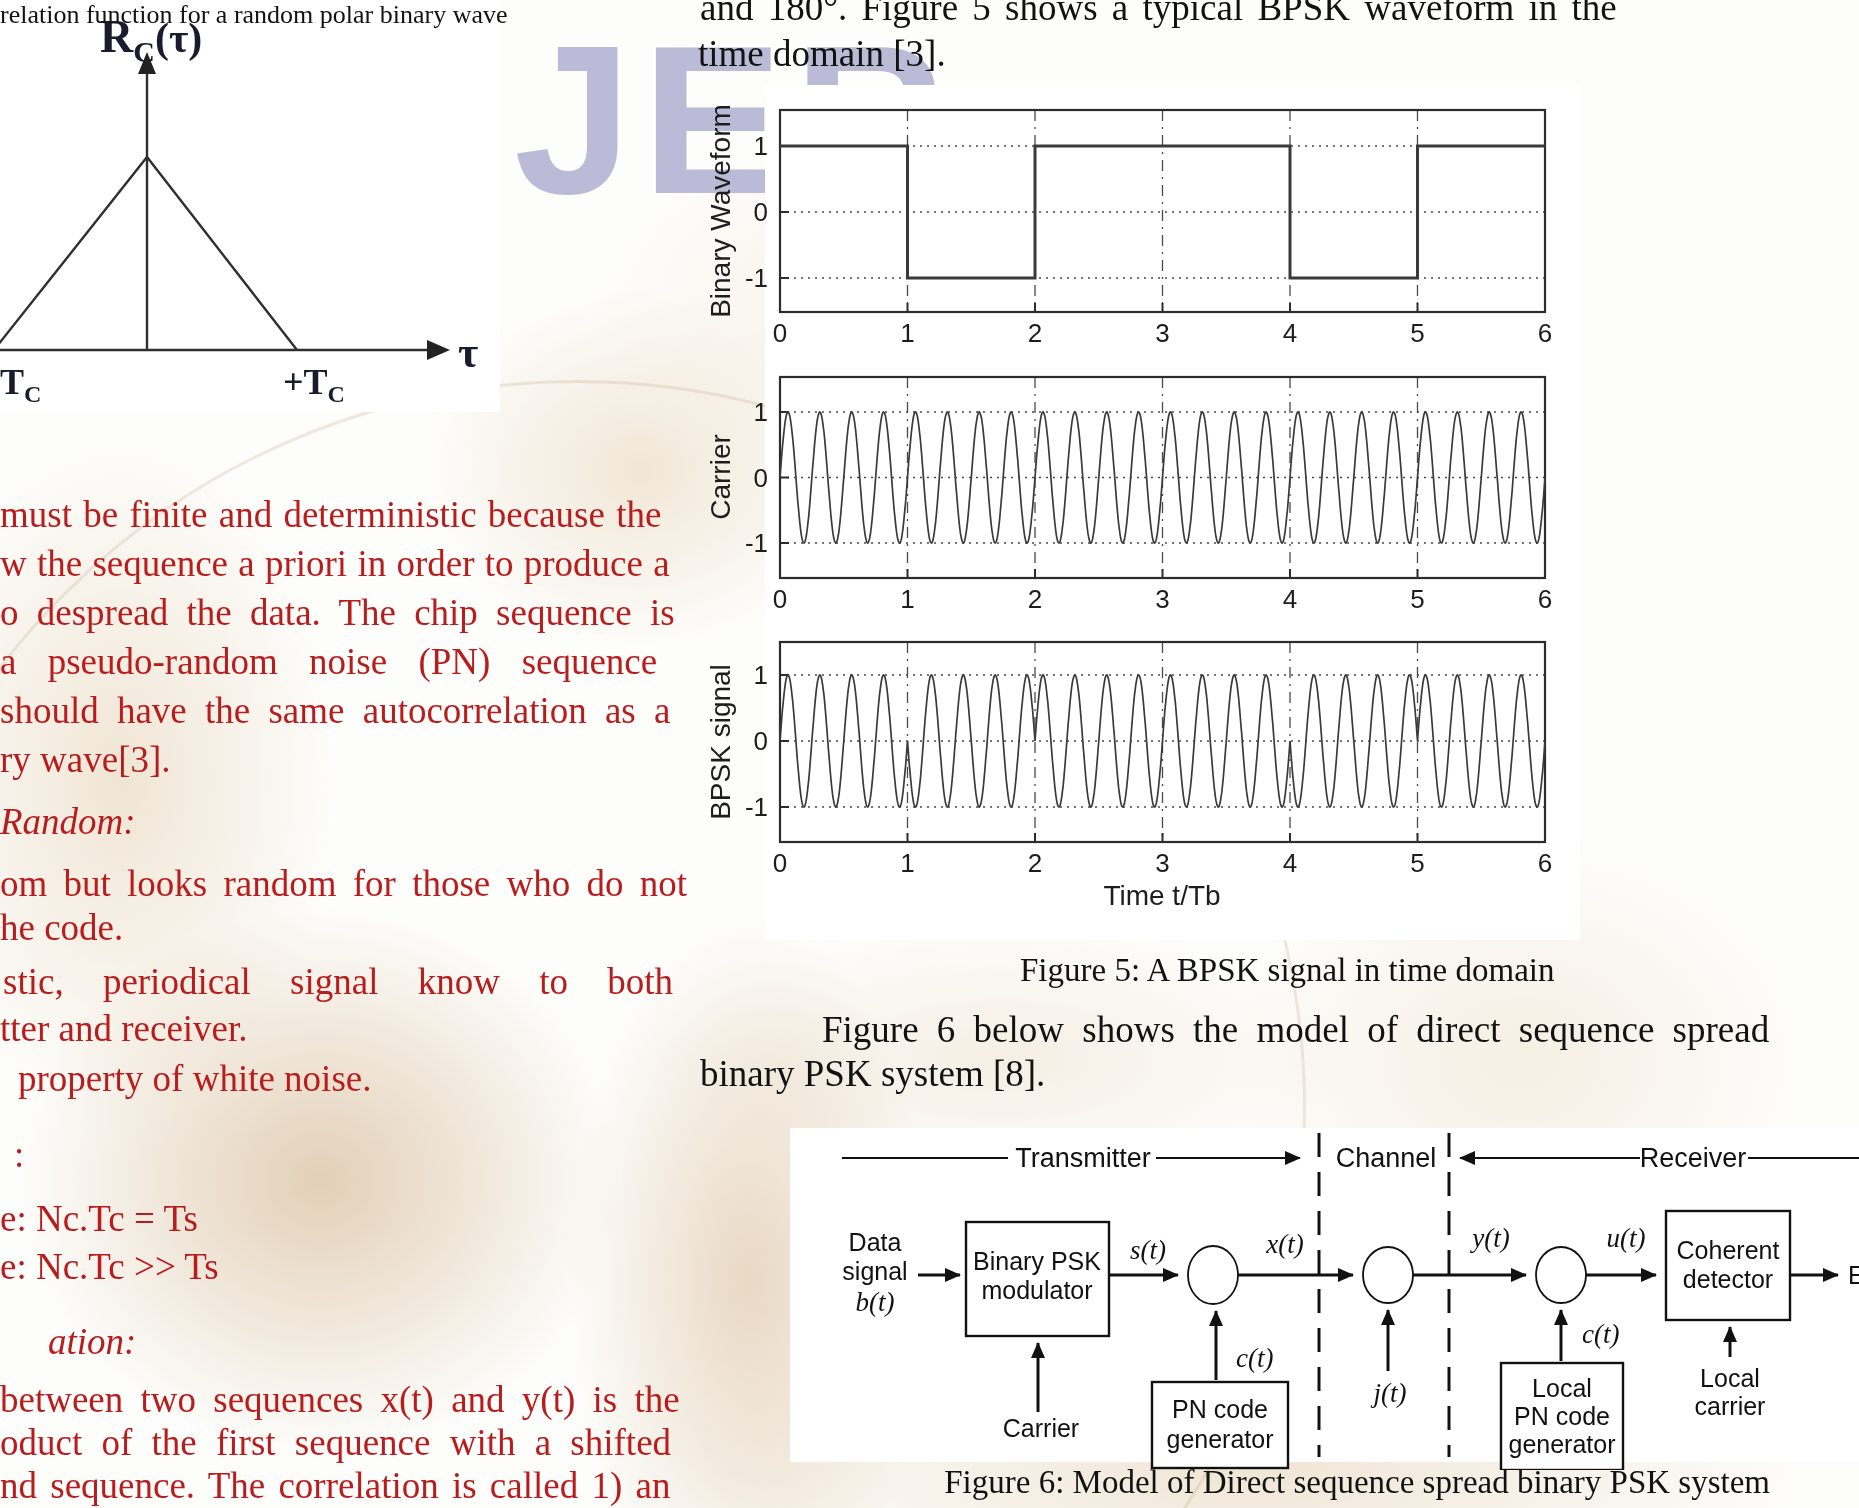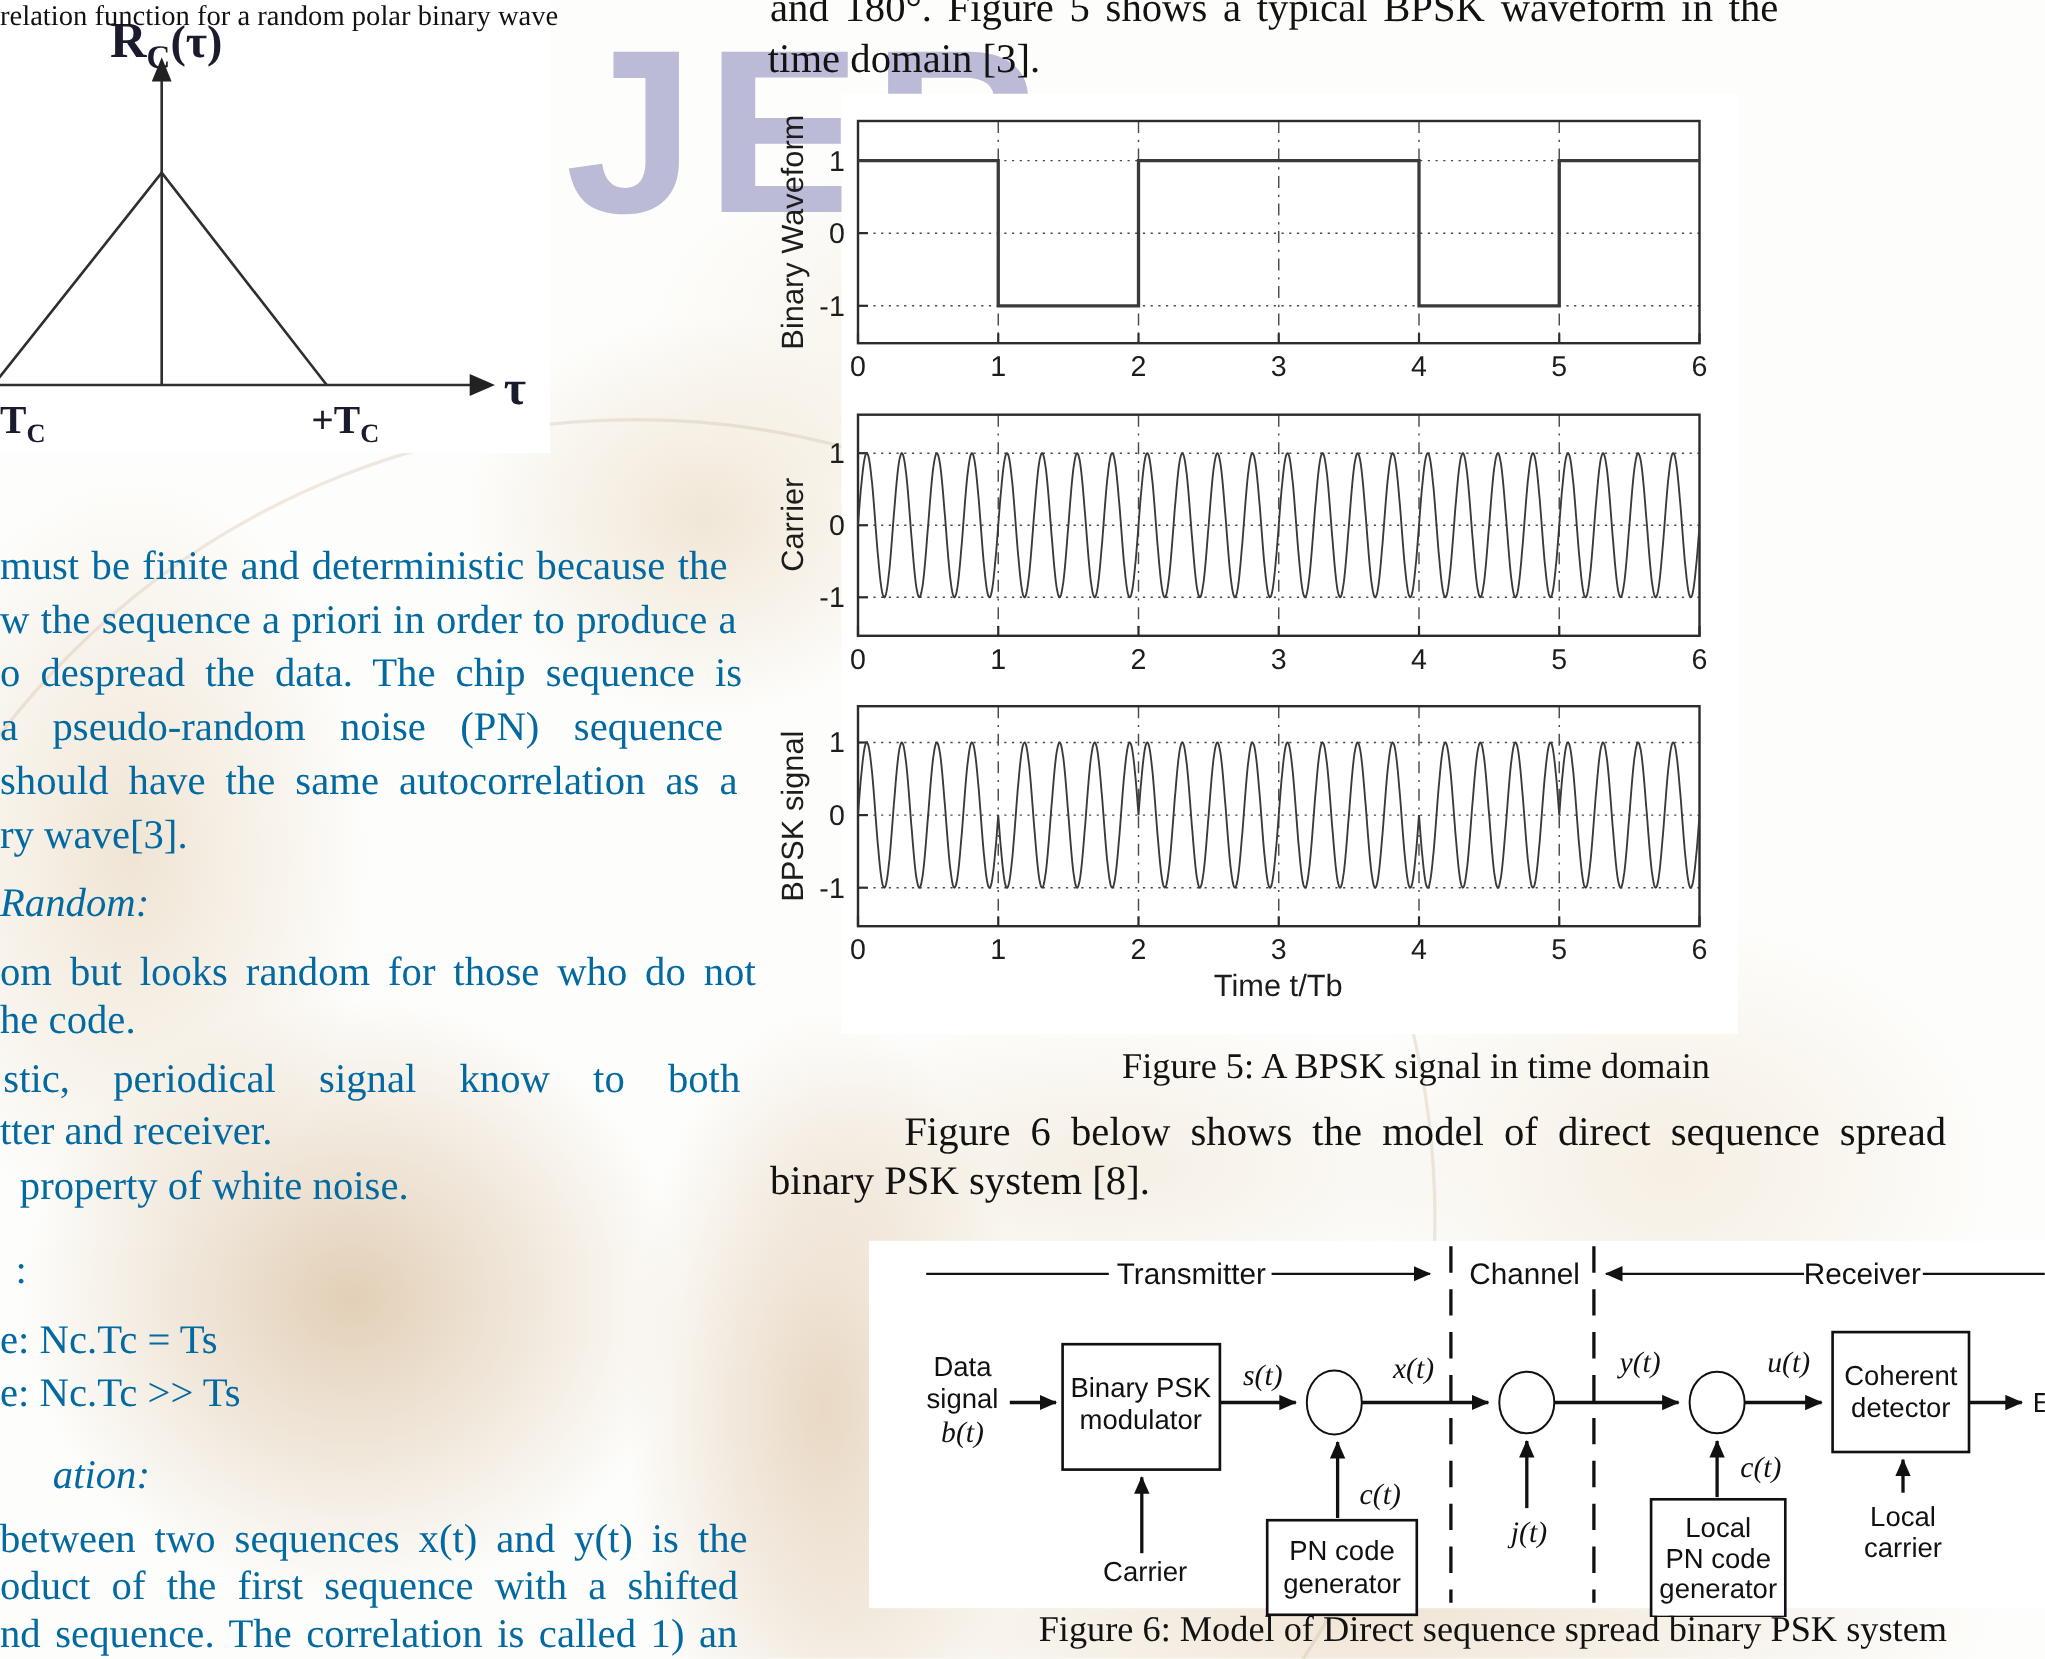--- a/index.html
+++ b/index.html
@@ -26,21 +26,21 @@
     position:absolute;left:-150px;top:380px;width:1450px;height:1450px;z-index:0;
     border-radius:50%;border:3px solid rgba(187,158,126,.22);
   }
   #ijer-watermark{
     position:absolute;left:445px;top:14px;z-index:1;
     font-family:"Liberation Sans", sans-serif;font-weight:700;
     font-size:212px;letter-spacing:10px;line-height:1;
     color:#b6b6d5;opacity:.92;
   }
   .layer{position:absolute;left:0;top:0;z-index:2;}
-  .lline{position:absolute;white-space:nowrap;font-size:37px;color:#0369a1;}
+  .lline{position:absolute;white-space:nowrap;font-size:37px;color:#b91c1c;}
   .it{font-style:italic;}
   .rtext{position:absolute;white-space:nowrap;font-size:37px;color:#121212;}
   .caption{position:absolute;white-space:nowrap;font-size:33px;color:#121212;}
   
   .pbox{fill:none;stroke:#2c2c2c;stroke-width:2.2;}
   .hgrid{stroke:#4a4a4a;stroke-width:1.3;stroke-dasharray:2 5;fill:none;}
   .vgrid{stroke:#4a4a4a;stroke-width:1.3;stroke-dasharray:11 6 2 6;fill:none;}
   .tickmark{stroke:#2c2c2c;stroke-width:2;}
   .wave{fill:none;stroke:#3a3a3a;}
   .ptick{font-family:"Liberation Sans",sans-serif;font-size:26px;fill:#1d1d1d;}

